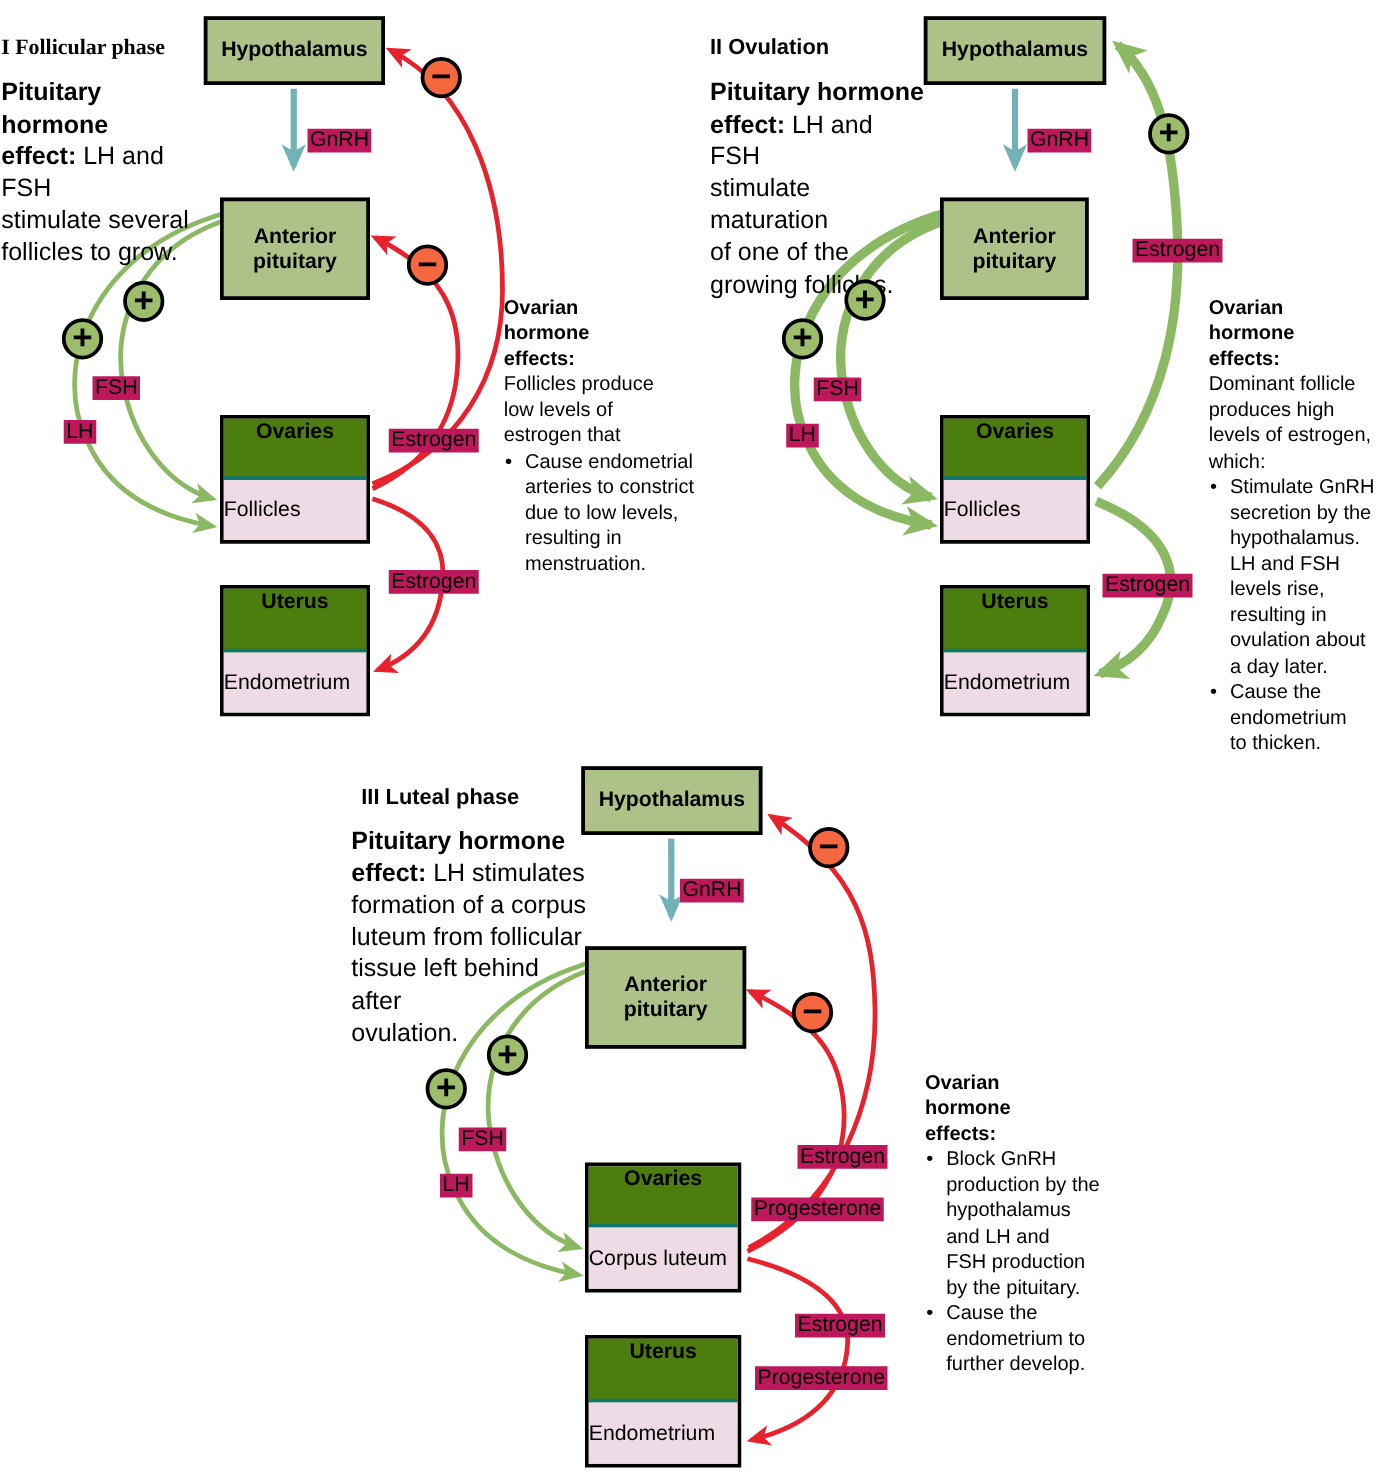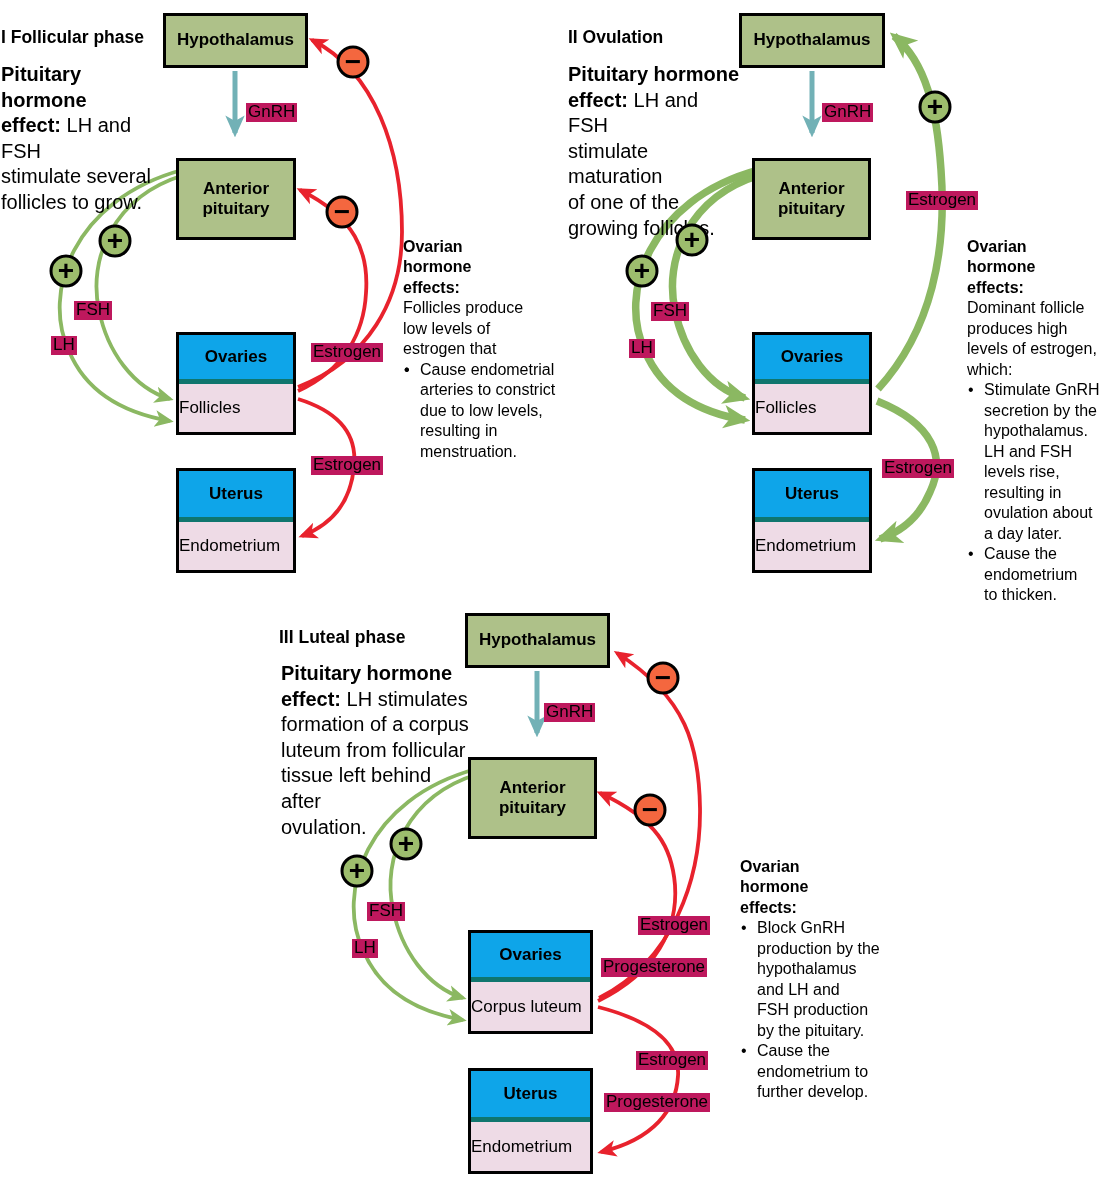--- a/index.html
+++ b/index.html
@@ -12,22 +12,22 @@
   .ptitle { position: absolute; font-weight: bold; font-size: 17.5px; white-space: pre-line; }
   .para { position: absolute; font-size: 20px; line-height: 1.28; white-space: pre-line; }
   .para b { font-weight: bold; }
   .box1 {
     position: absolute; background: #aec189; border: 3px solid #000;
     display: flex; align-items: center; justify-content: center;
     font-weight: bold; font-size: 17px; text-align: center; line-height: 1.2;
   }
   .duo { position: absolute; border: 3px solid #000; display: flex; flex-direction: column; }
   .duo .hd {
-    background: #0ea5e9; border-bottom: 5px solid #0f766e;
-    display: flex; align-items: center; justify-content: center;
+    background: #4d7c0f; border-bottom: 3px solid #0f766e;
+    display: flex; align-items: flex-start; justify-content: center;
     font-weight: bold; font-size: 17px;
   }
   .duo .bd {
     background: #eedbe6; flex: 1;
     display: flex; align-items: center; justify-content: flex-start; font-size: 17px;
   }
   .lbl {
     position: absolute; font-size: 17px; background: #be185d; padding: 0 2px;
     white-space: nowrap; line-height: 1.1;
   }
@@ -80,21 +80,21 @@
     <path d="M877 401 C934 424, 946 458, 930 492 C920 516, 903 531, 880 539" stroke="#8bb862" stroke-width="7.5" fill="none" marker-end="url(#ah-greent)"></path>
 
     <path d="M537 671 L537 733" stroke="#72b1b6" stroke-width="5" fill="none" marker-end="url(#ah-teal)"></path>
     <path d="M478 774 C406 796, 382 859, 393 909 C401 950, 427 987, 463 998" stroke="#8bb862" stroke-width="3.8" fill="none" marker-end="url(#ah-green)"></path>
     <path d="M476 769 C366 799, 336 893, 363 950 C380 991, 418 1012, 463 1020" stroke="#8bb862" stroke-width="3.8" fill="none" marker-end="url(#ah-green)"></path>
     <path d="M599 998 C674 960, 701 878, 700 808 C699 746, 687 698, 617 653" stroke="#e8222d" stroke-width="3.8" fill="none" marker-end="url(#ah-red)"></path>
     <path d="M598 1001 C657 972, 678 928, 675 885 C672 848, 658 820, 600 793" stroke="#e8222d" stroke-width="3.8" fill="none" marker-end="url(#ah-red)"></path>
     <path d="M598 1007 C657 1022, 680 1047, 678 1076 C676 1110, 654 1139, 601 1152" stroke="#e8222d" stroke-width="3.8" fill="none" marker-end="url(#ah-red)"></path>
   </svg>
 
-  <div class="ptitle" style="left:1px; top:27px;">I Follicular phase</div>
+  <div class="ptitle" style="left:1px; top:27px;font-family:Liberation Serif, serif;">I Follicular phase</div>
   <div class="para" style="left:1px; top:62px; width:170px;"><b>Pituitary hormone
 effect:</b><span> LH and FSH
 stimulate several
 follicles to grow.</span></div>
 
   <div class="box1" style="left:163px; top:13px; width:145px; height:55px;">
       <span>Hypothalamus</span>
     </div>
   <div class="box1" style="left:176px; top:158px; width:120px; height:82px;">
       <span>Anterior pituitary</span>
@@ -212,21 +212,21 @@
 LH and FSH
 levels rise,
 resulting in
 ovulation about
 a day later.</span></div>
     <div class="bi"><span class="dot">•</span><span>Cause the
 endometrium
 to thicken.</span></div>
   </div>
 
-  <div class="ptitle" style="left:279px; top:627px;">III Luteal phase</div>
+  <div class="ptitle" style="left:289px; top:627px;">III Luteal phase</div>
   <div class="para" style="left:281px; top:661px; width:188px;"><b>Pituitary hormone
 effect:</b><span> LH stimulates
 formation of a corpus
 luteum from follicular
 tissue left behind after
 ovulation.</span></div>
 
   <div class="box1" style="left:465px; top:613px; width:145px; height:55px;">
       <span>Hypothalamus</span>
     </div>

